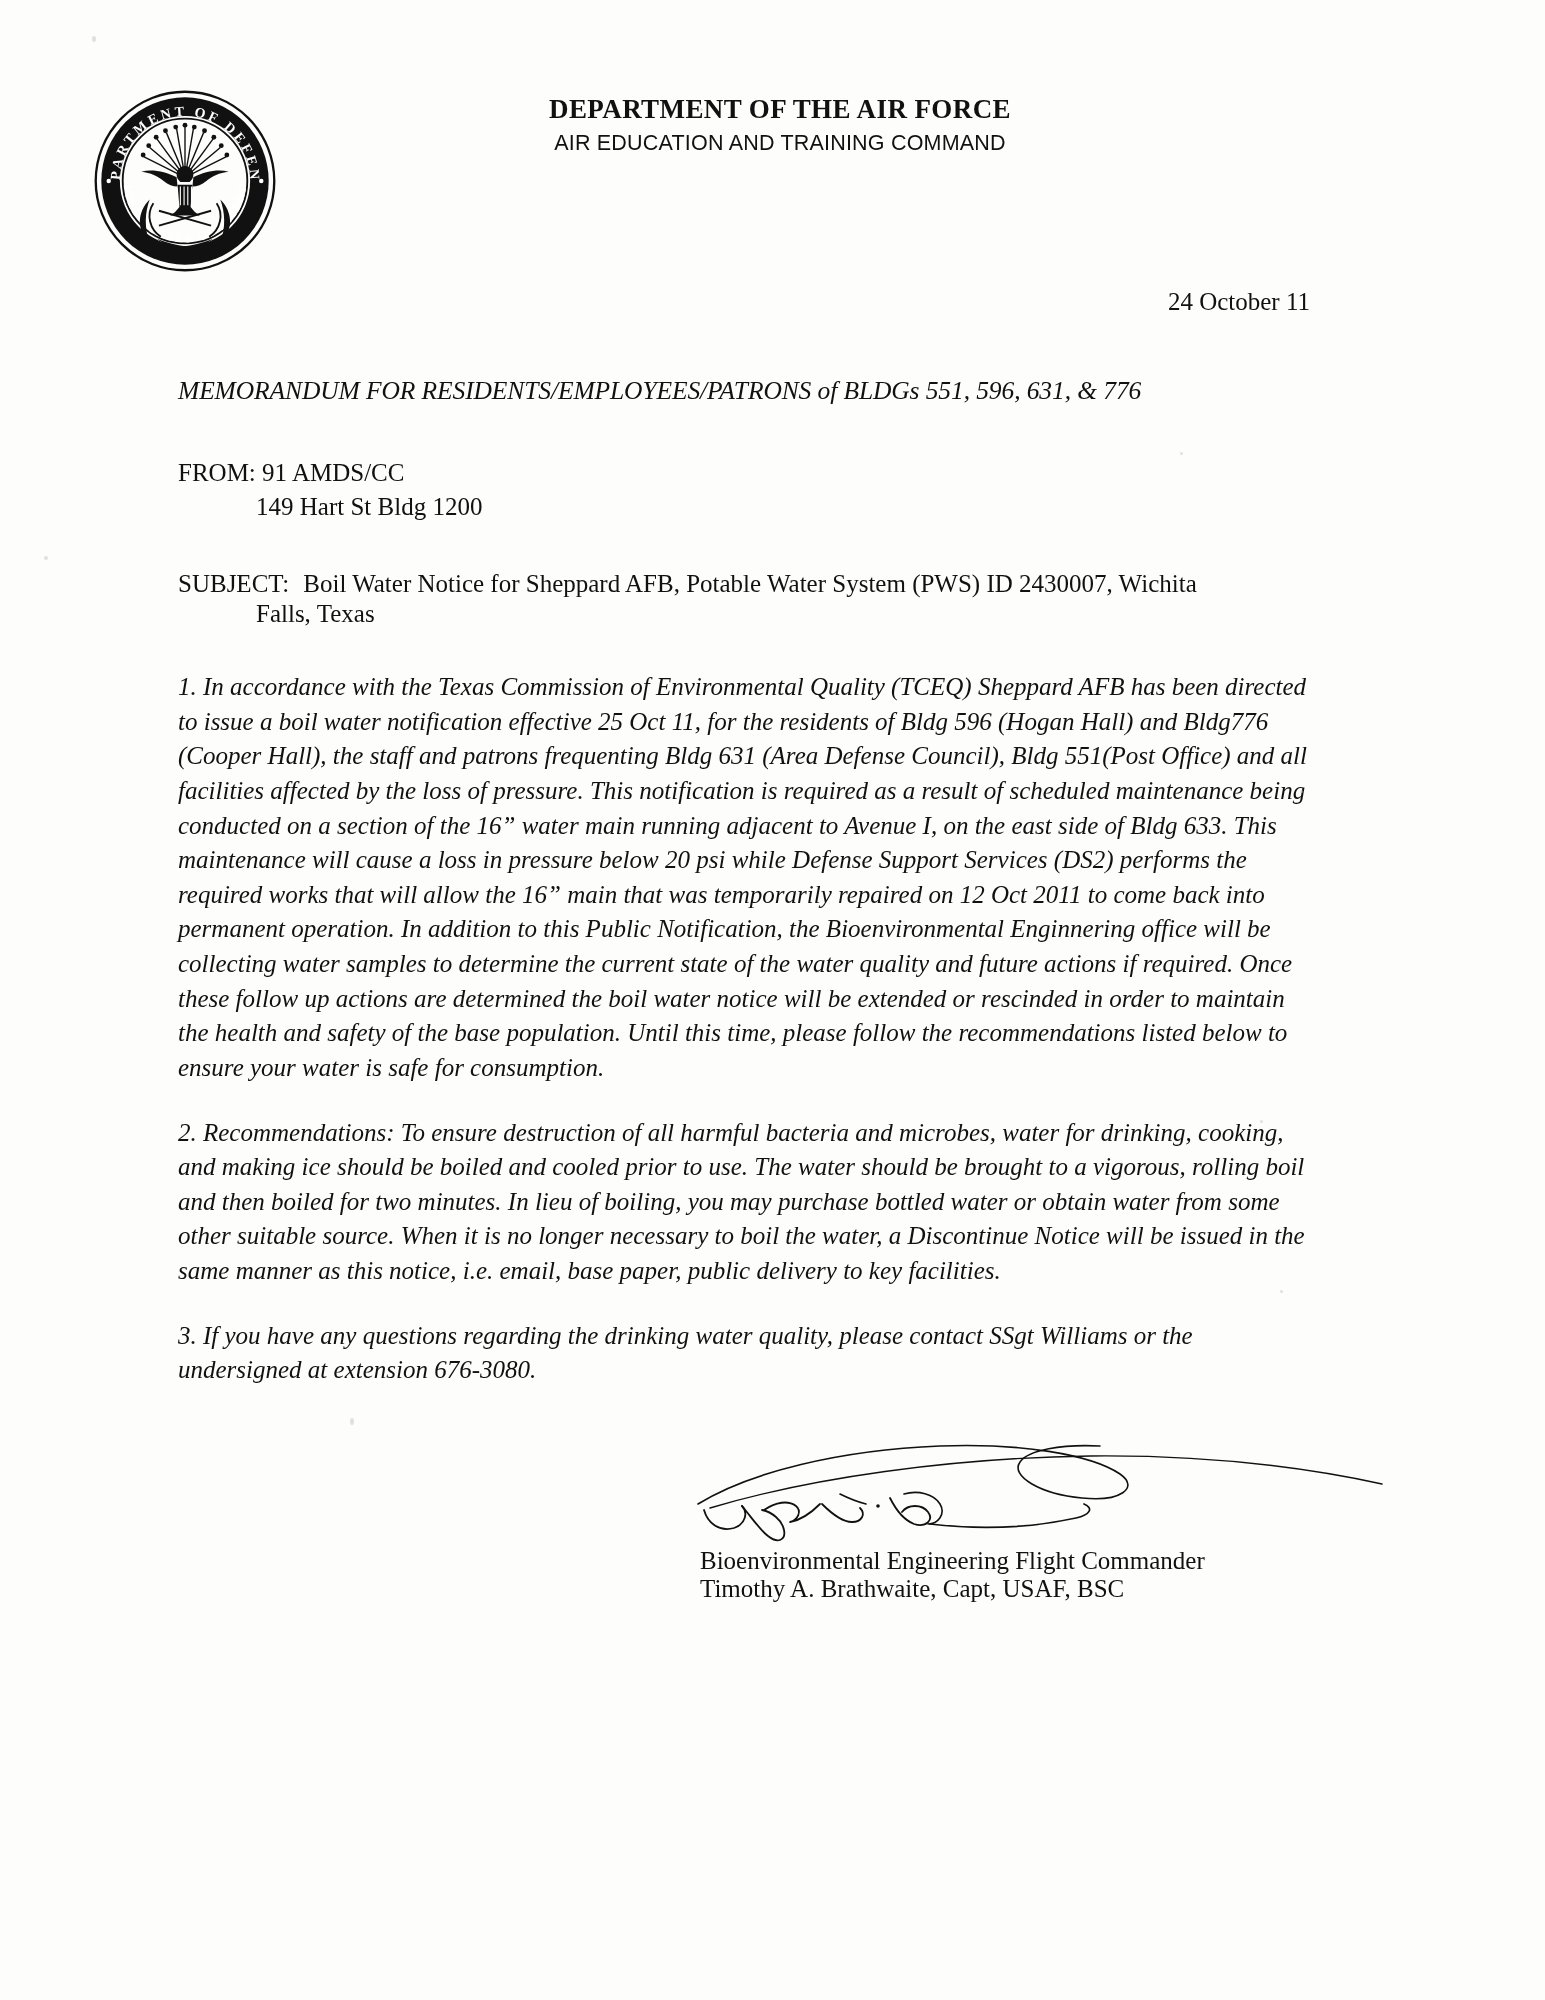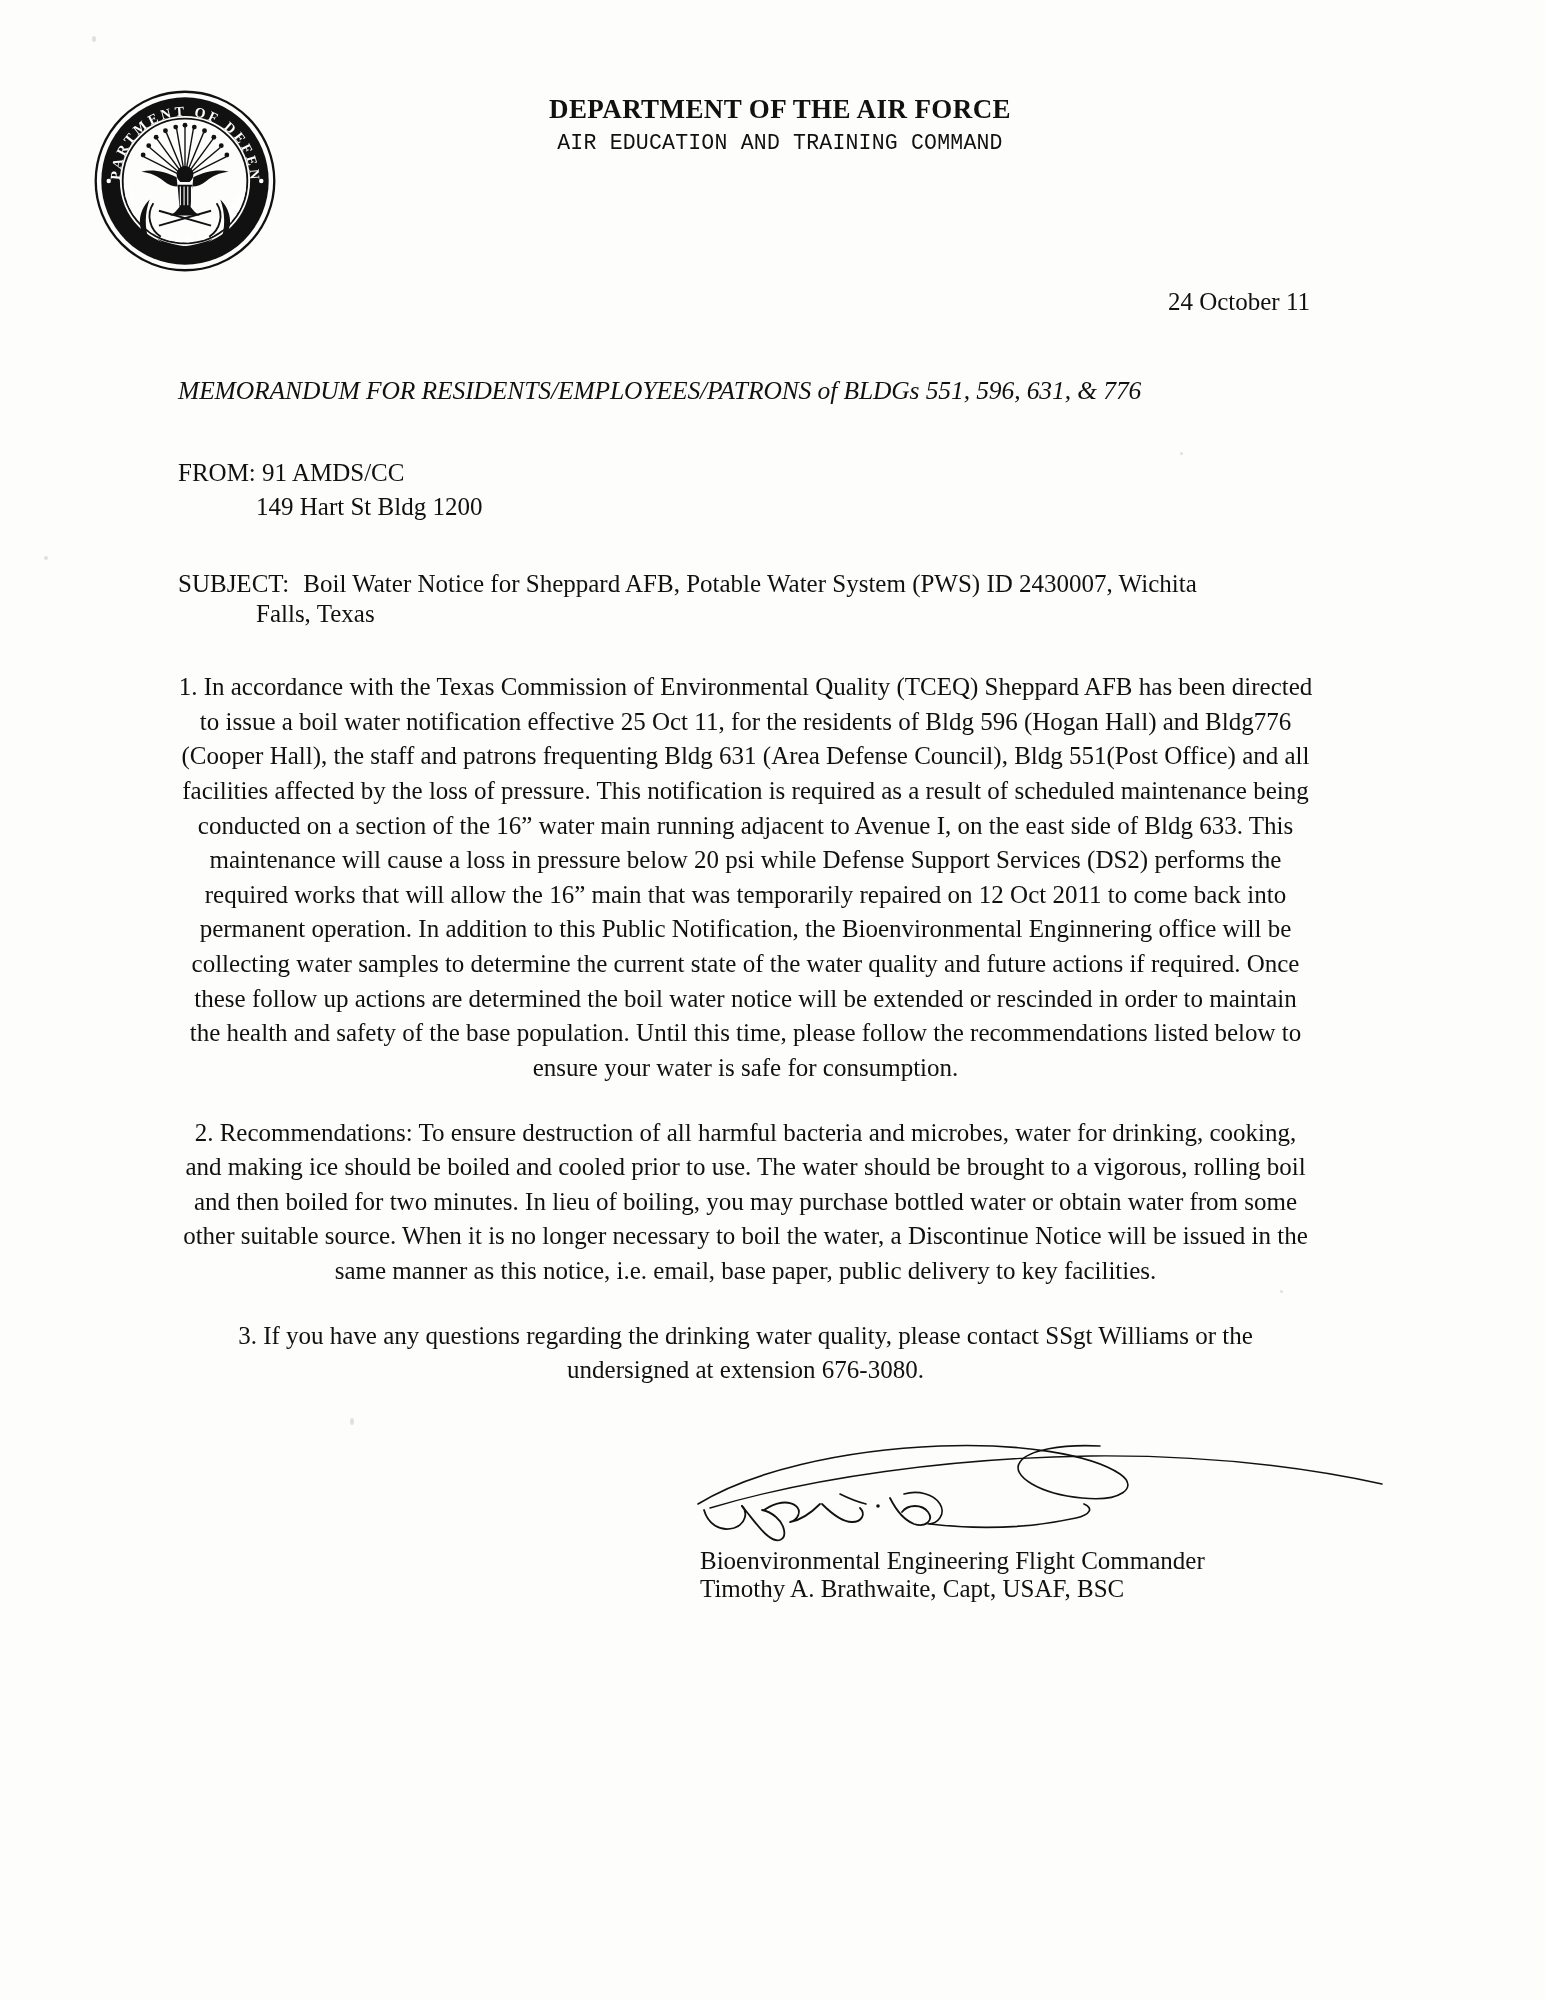--- a/index.html
+++ b/index.html
@@ -46,21 +46,21 @@
   }
   .lh-title {
     font-family: "Liberation Serif", "DejaVu Serif", serif;
     font-weight: bold;
     font-size: 27px;
     letter-spacing: 0.4px;
     line-height: 1.15;
     white-space: nowrap;
   }
   .lh-sub {
-    font-family: Liberation Mono, monospace;
+    font-family: Liberation Sans, sans-serif;
     font-weight: normal;
     font-size: 21.5px;
     letter-spacing: 0.2px;
     margin-top: 6px;
     white-space: nowrap;
   }
 
   
   .date-line {
     position: absolute;
@@ -99,21 +99,22 @@
     align-items: flex-start;
   }
   .subject-label { white-space: nowrap; padding-right: 14px; }
   .subject-text { flex: 1 1 auto; }
   .subject-cont { padding-left: 78px; }
 
   p.para {
     margin: 0;
     font-size: 25px;
     line-height: 1.385;
-    text-align: center;
+    text-align: left;
+    font-style: italic;
   }
   .para + .para { margin-top: 30px; }
 
   
   .sig-area {
     position: absolute;
     left: 700px;
     top: 1432px;
     width: 720px;
   }

